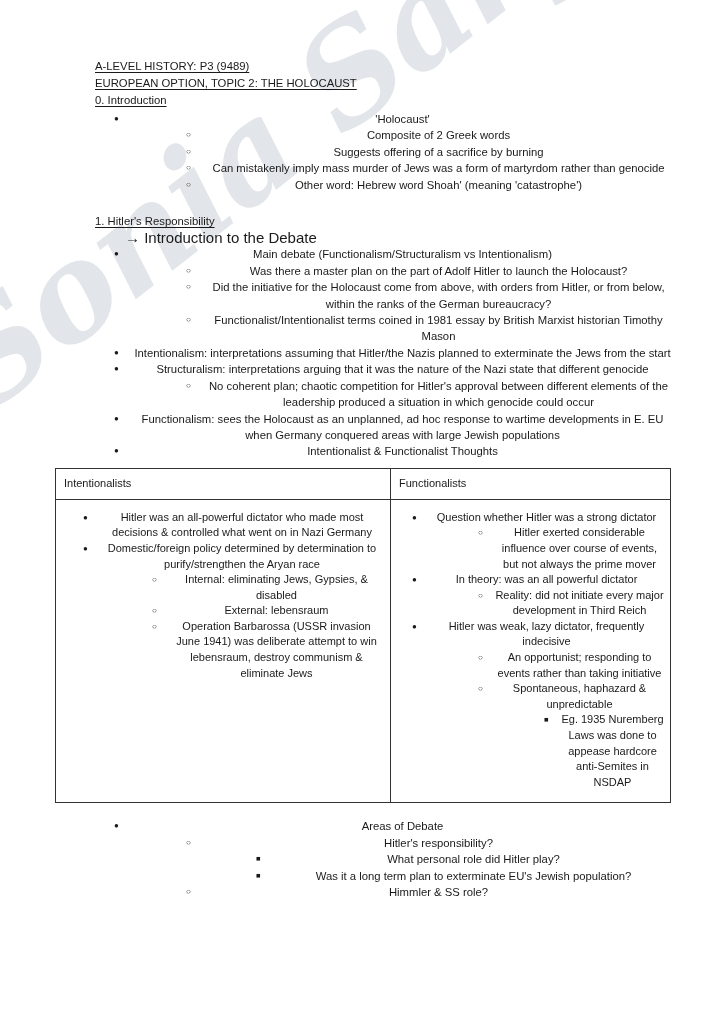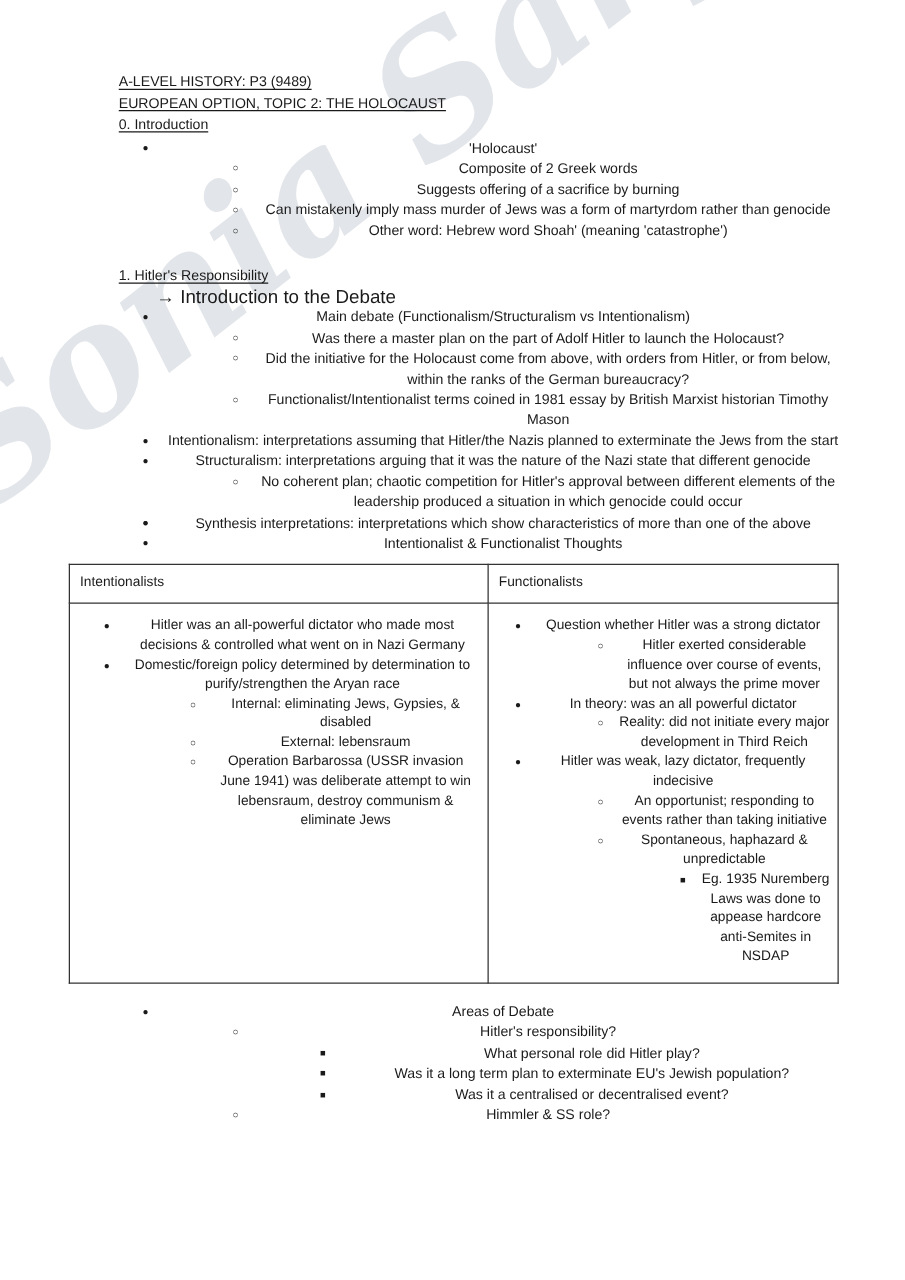--- a/index.html
+++ b/index.html
@@ -183,24 +183,22 @@
       </li>
     <li class="item b1">
       <span class="txt">Structuralism: interpretations arguing that it was the nature of the Nazi state that different genocide</span>
       <ul class="lvl d2">
         <li class="item b2">
             <span class="txt">No coherent plan; chaotic competition for Hitler's approval between different elements of the leadership produced a situation in which genocide could occur</span>
           </li>
       </ul>
     </li>
     <li class="item b1">
-    </li>
-    <li class="item b1">
-        <span class="txt">Synthesis interpretations: interpretations which show characteristics of more than one of the above</span>
-      </li>
+      <span class="txt">Functionalism: sees the Holocaust as an unplanned, ad hoc response to wartime developments in E. EU when Germany conquered areas with large Jewish populations</span>
+    </li>
     <li class="item b1">
         <span class="txt">Intentionalist &amp; Functionalist Thoughts</span>
       </li>
   </ul>
 
   <table class="compare">
     <tbody>
       <tr>
         <td class="col-l">
           <div class="cell-head">Intentionalists</div>
@@ -285,23 +283,20 @@
       <ul class="lvl d2">
         <li class="item b2">
           <span class="txt">Hitler's responsibility?</span>
           <ul class="lvl d3">
             <li class="item b3">
                 <span class="txt">What personal role did Hitler play?</span>
               </li>
             <li class="item b3">
                 <span class="txt">Was it a long term plan to exterminate EU's Jewish population?</span>
               </li>
-            <li class="item b3">
-                <span class="txt">Was it a centralised or decentralised event?</span>
-              </li>
           </ul>
         </li>
         <li class="item b2">
             <span class="txt">Himmler &amp; SS role?</span>
           </li>
       </ul>
     </li>
   </ul>
 
 </div>

